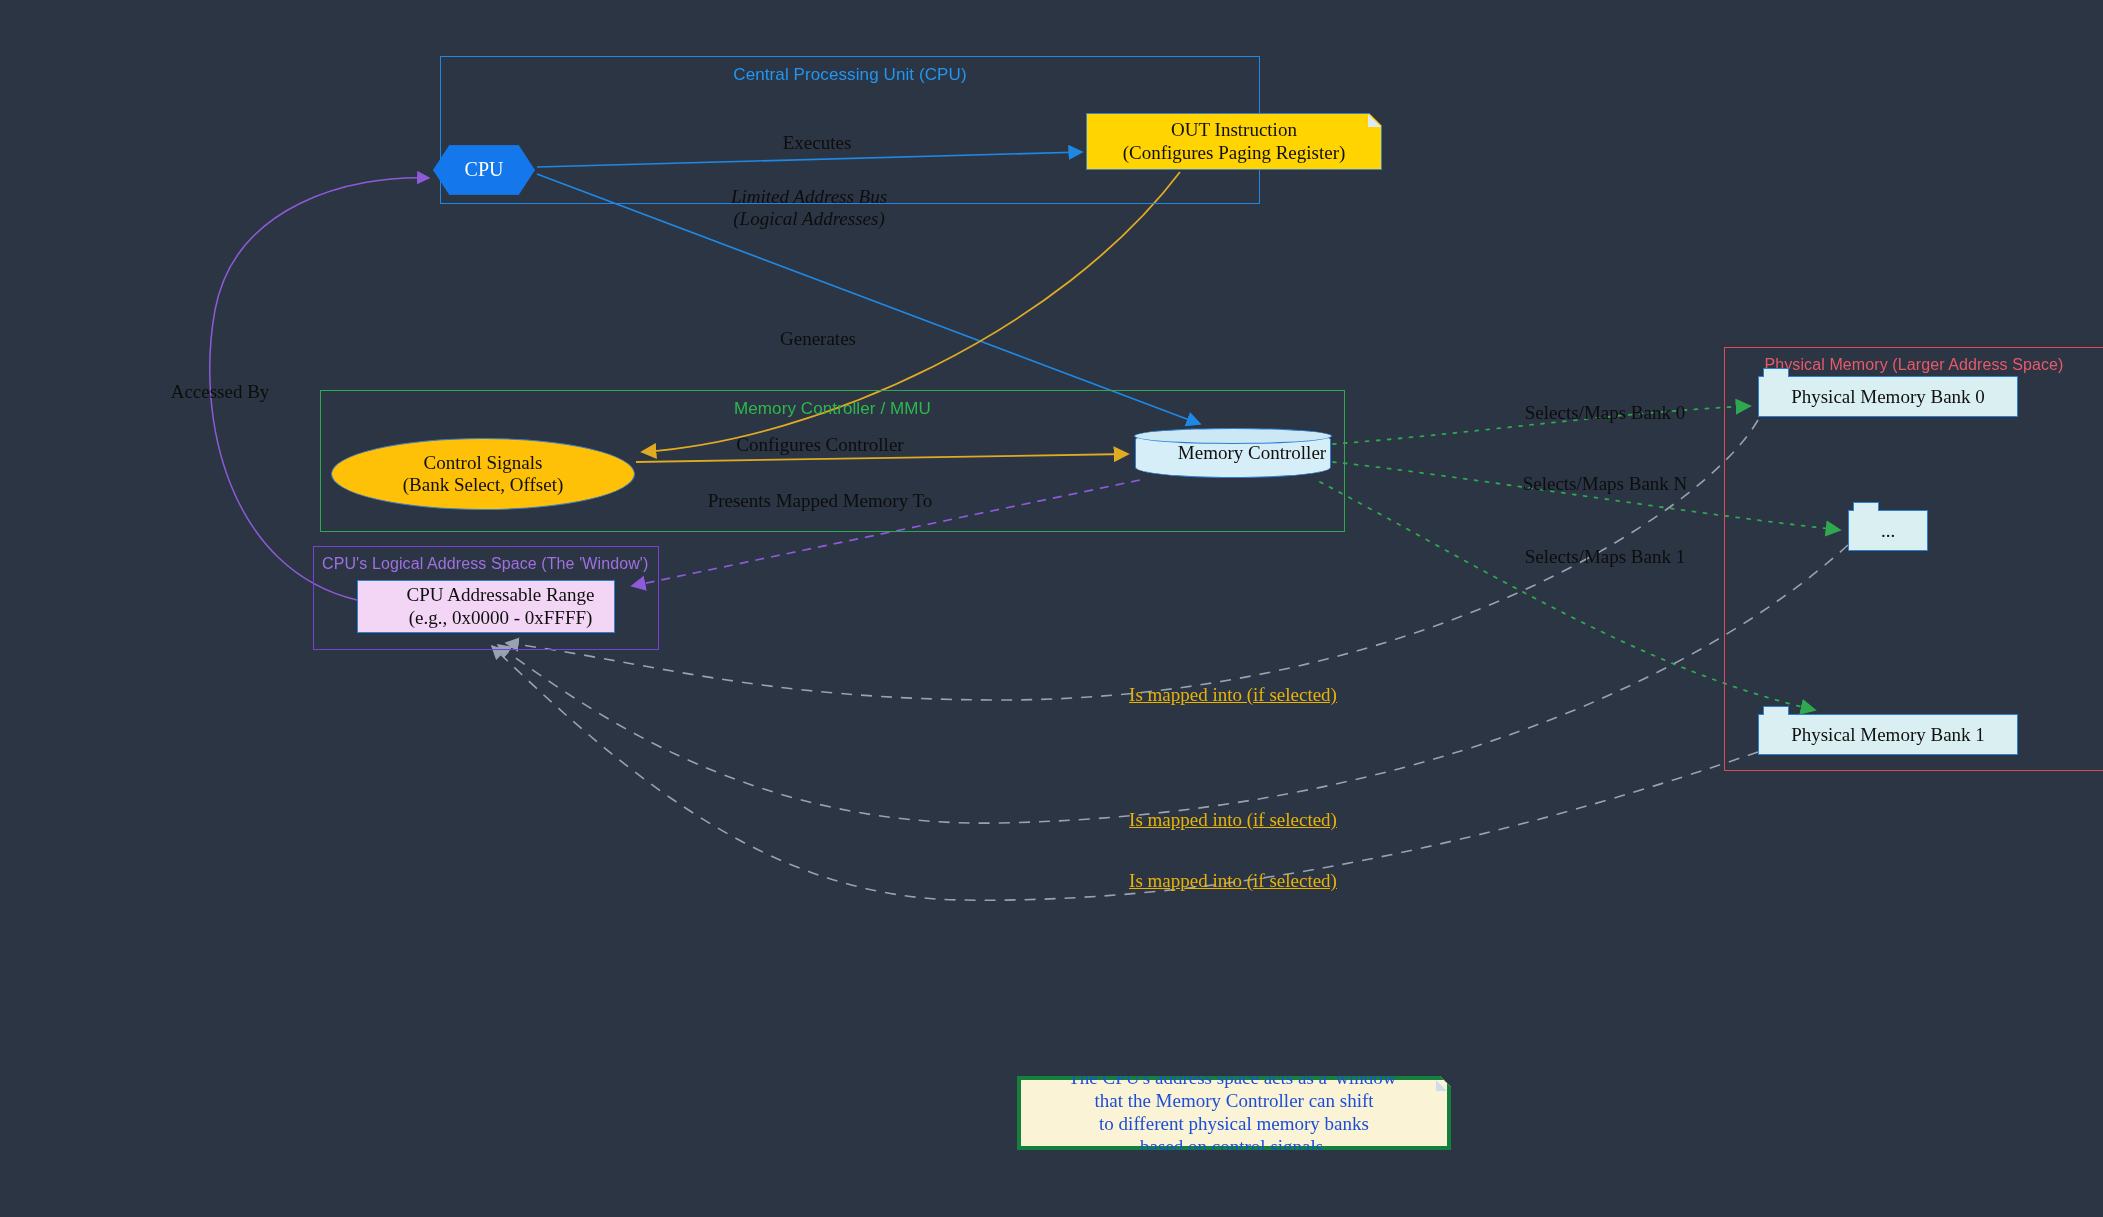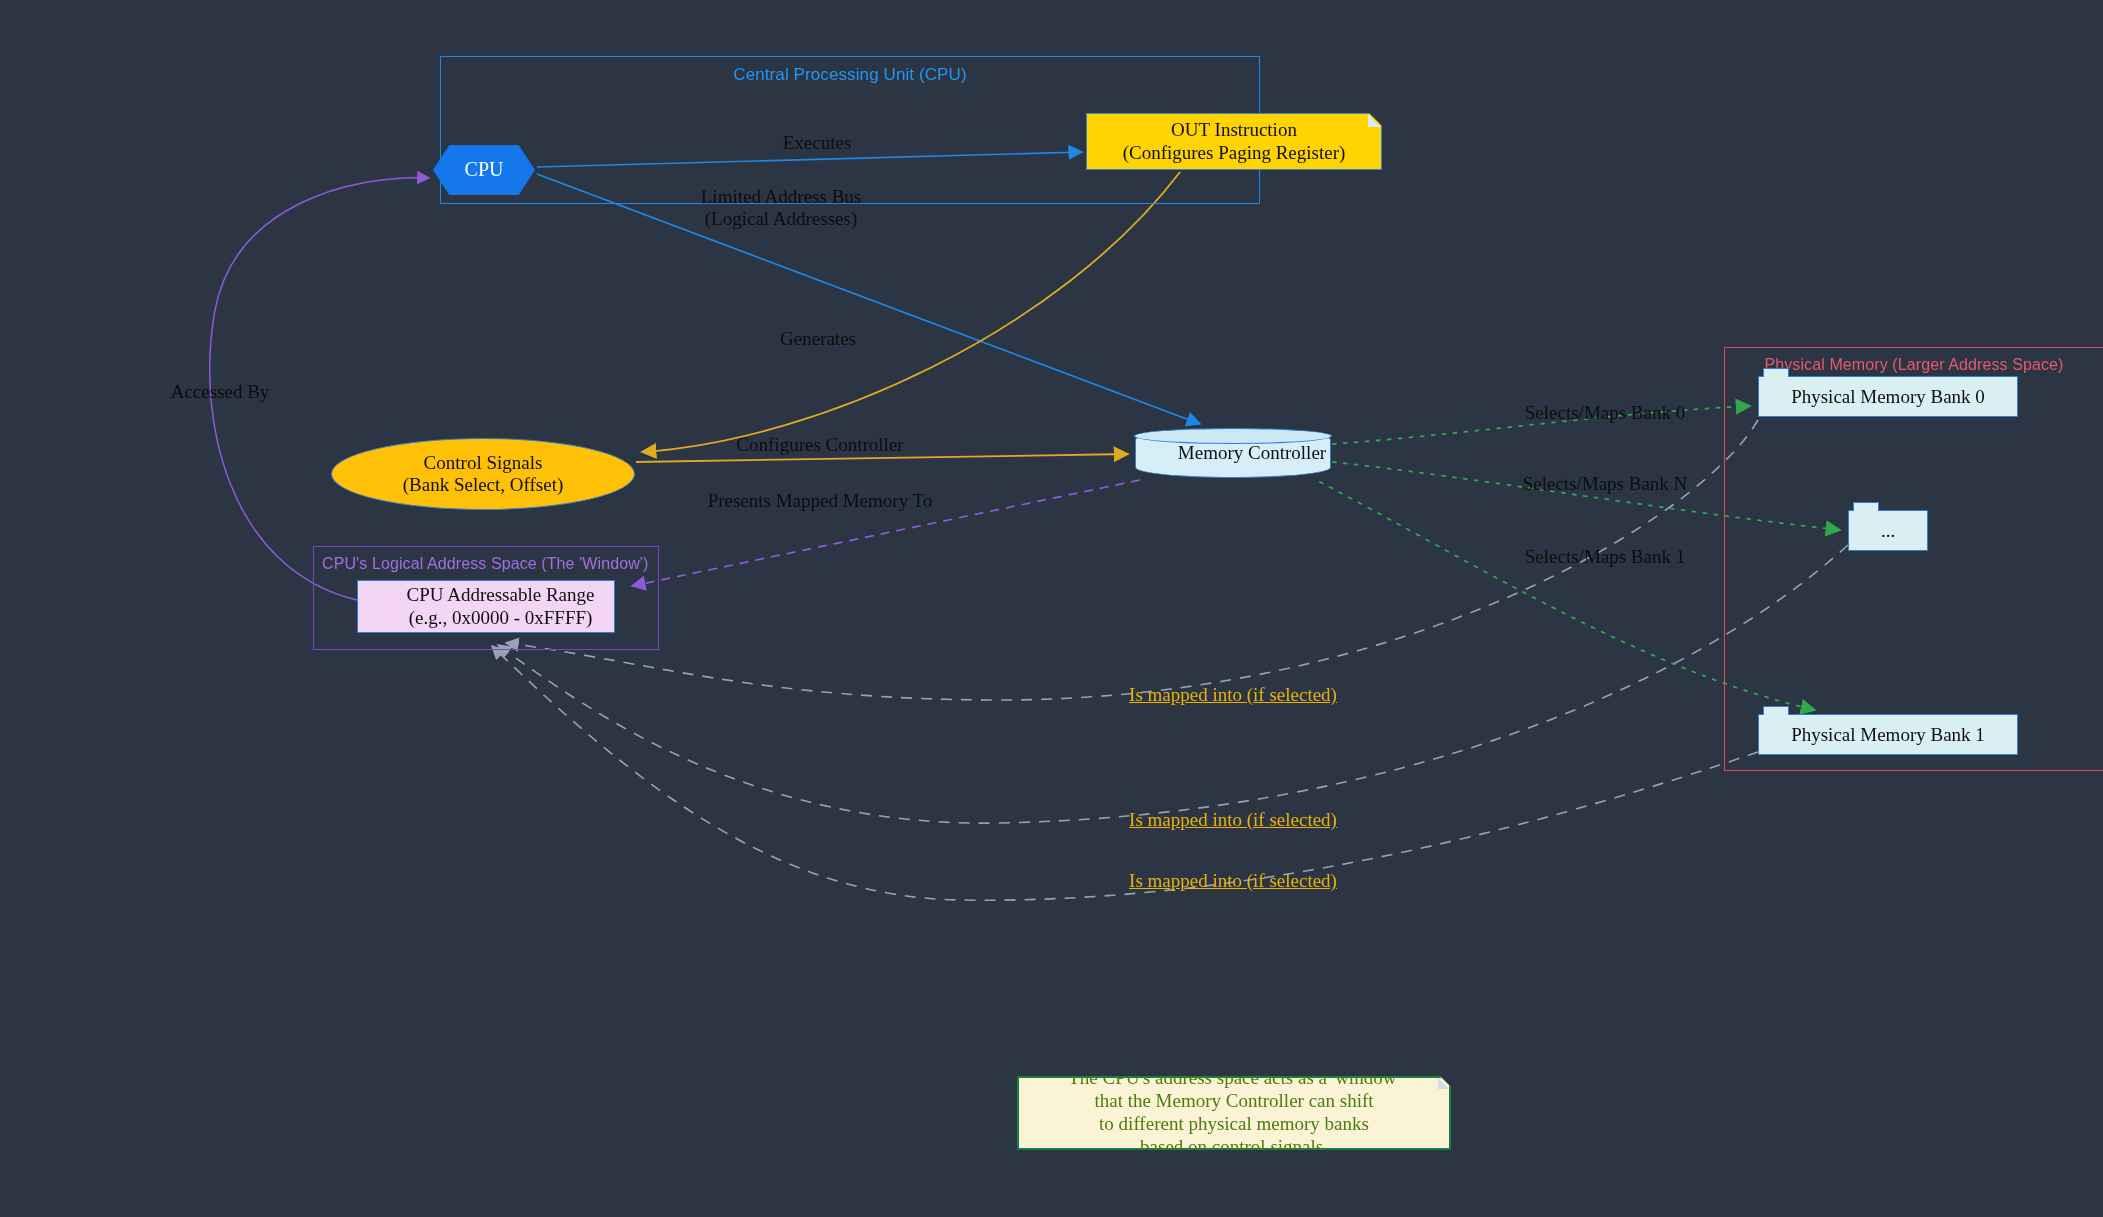--- a/index.html
+++ b/index.html
@@ -151,28 +151,28 @@
   }
   #n-bank0 { left: 1758px; top: 376px; width: 260px; height: 41px; }
   #n-dots  { left: 1848px; top: 510px; width: 80px;  height: 41px; }
   #n-bank1 { left: 1758px; top: 714px; width: 260px; height: 41px; }
 
   
   #n-note {
     position: absolute;
     left: 1017px; top: 1076px; width: 434px; height: 74px;
     background: #fbf3d5;
-    border: 2px solid #15803d;
+    border: 4px solid #15803d;
     box-sizing: border-box;
     display: flex;
     align-items: center;
     justify-content: center;
     text-align: center;
     font-size: 19px;
-    color: #4d7c0f;
+    color: #1d4ed8;
     line-height: 1.2;
     white-space: pre-line;
     z-index: 6;
     clip-path: polygon(0 0, calc(100% - 11px) 0, 100% 11px, 100% 100%, 0 100%);
   }
   #n-note .fold {
     position: absolute;
     right: 0; top: 0;
     width: 11px; height: 11px;
     background: #cfdced;
@@ -235,20 +235,23 @@
 
     <path d="M 1758,420 C 1700,520 1400,700 1000,700 C 760,700 640,660 506,643" fill="none" stroke="#97a3b2" stroke-width="1.6" stroke-dasharray="11,9" marker-end="url(#ah-gray)"></path>
 
     <path d="M 1848,545 C 1700,680 1400,815 1000,823 C 760,828 600,720 498,645" fill="none" stroke="#97a3b2" stroke-width="1.6" stroke-dasharray="11,9" marker-end="url(#ah-gray)"></path>
 
     <path d="M 1758,752 C 1560,820 1260,905 960,900 C 780,897 640,790 492,646" fill="none" stroke="#97a3b2" stroke-width="1.6" stroke-dasharray="11,9" marker-end="url(#ah-gray)"></path>
   </svg>
 
   <div class="subgraph" id="sg-cpu">
     <div class="sg-title">Central Processing Unit (CPU)</div>
+  </div>
+  <div class="subgraph" id="sg-mc">
+    <div class="sg-title">Memory Controller / MMU</div>
   </div>
   <div class="subgraph" id="sg-win">
     <div class="sg-title">CPU's Logical Address Space (The 'Window')</div>
   </div>
   <div class="subgraph" id="sg-phys">
     <div class="sg-title">Physical Memory (Larger Address Space)</div>
   </div>
 
   <div class="node" id="n-cpu">
     <span>CPU</span>
@@ -293,21 +296,21 @@
   <div id="n-note">
     <span class="fold"></span>
     <span>The CPU's address space acts as a 'window'
 that the Memory Controller can shift
 to different physical memory banks
 based on control signals.</span>
   </div>
 
   <div class="elabel" style="left:737px; top:132px; width:160px;">Executes</div>
 
-  <div class="elabel" style="left:671px; top:186px; width:220px;">Limited Address Bus
+  <div class="elabel" style="left:699px; top:186px; width:220px;font-style:italic;">Limited Address Bus
 (Logical Addresses)</div>
 
   <div class="elabel" style="left:748px; top:328px; width:140px;">Generates</div>
 
   <div class="elabel" style="left:700px; top:434px; width:240px;">Configures Controller</div>
 
   <div class="elabel" style="left:670px; top:490px; width:300px;">Presents Mapped Memory To</div>
 
   <div class="elabel" style="left:140px; top:381px; width:160px;">Accessed By</div>
 

